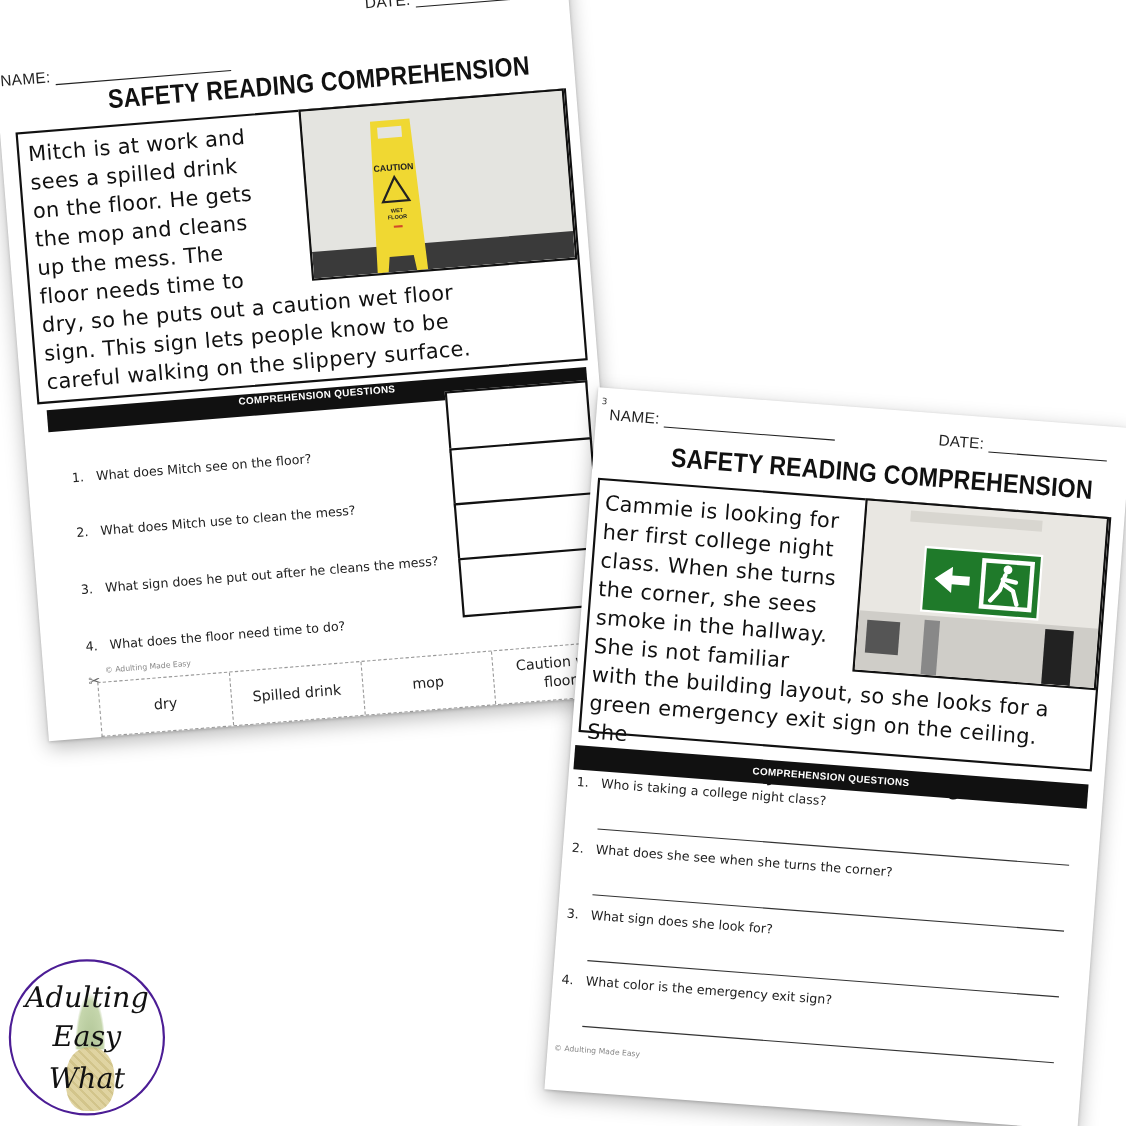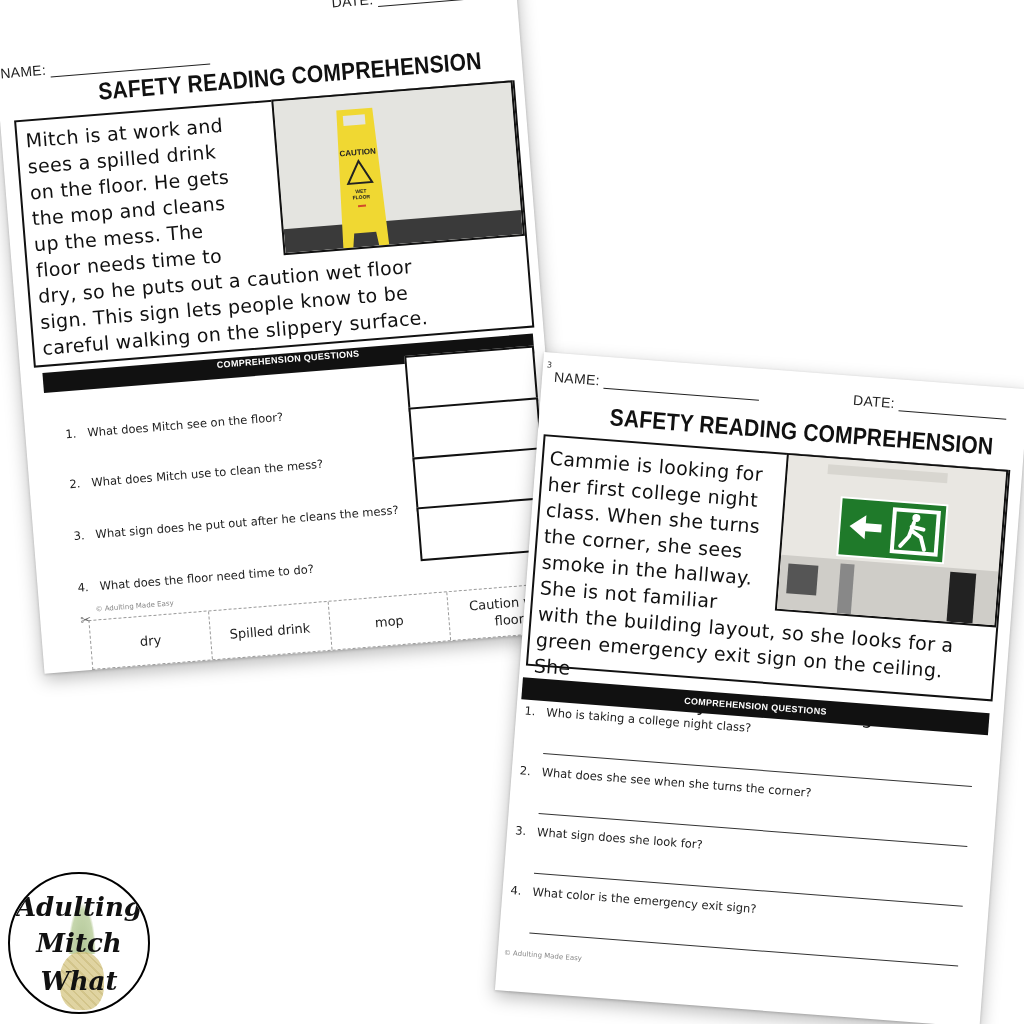--- a/index.html
+++ b/index.html
@@ -40,22 +40,22 @@
   .cut-row { position:absolute; border:1.5px dashed #999; display:flex; }
   .cut-cell { flex:1; border-right:1.5px dashed #999; display:flex; align-items:center; justify-content:center;
     text-align:center; font-size:13px; color:#222; font-family:"DejaVu Sans", sans-serif; line-height:17px; padding:0 6px; }
   .cut-cell:last-child { border-right:none; }
   .copy { position:absolute; font-size:7px; color:#888; font-family:"DejaVu Sans", sans-serif; }
   .scissors { position:absolute; font-size:13px; color:#666; }
   .ans-line { position:absolute; border-bottom:1.3px solid #333; height:0; }
   .page-num { position:absolute; font-size:8px; color:#333; }
 
   .logo {
-    position:absolute; left:8px; top:872px; width:138px; height:138px; border:2px solid #000000; border-radius:50%;
-    background:#fff; overflow:hidden;font-weight:bold;
+    position:absolute; left:8px; top:872px; width:138px; height:138px; border:2px solid #4c1d95; border-radius:50%;
+    background:#fff; overflow:hidden;
   }
   .logo .pine { position:absolute; left:50px; top:78px; width:44px; height:58px; border-radius:45% 45% 40% 40%;
     background: repeating-linear-gradient(45deg, #d8c98a 0 4px, #c7b66e 4px 6px); opacity:0.8; }
   .logo .leaf { position:absolute; left:58px; top:28px; width:28px; height:52px;
     background: radial-gradient(ellipse at 50% 100%, #9bb57a 0, #b7cc98 60%, transparent 70%); opacity:0.8; }
   .logo .txt { position:absolute; left:0; right:0; text-align:center; font-family:"DejaVu Serif", serif; font-style:italic;
     font-size:26px; color:#111; }
 </style>
 </head>
 <body>
@@ -167,15 +167,15 @@
   <div class="q-item" style="left:8px; top:532px;"><span class="num">4.</span><span>What color is the emergency exit sign?</span></div>
   <div class="ans-line" style="left:30px; top:580px; width:430px;"></div>
 
   <div class="copy" style="left:6px; top:598px;">© Adulting Made Easy</div>
 </div>
 
 <div class="logo">
   <div class="leaf"></div>
   <div class="pine"></div>
   <div class="txt" style="top:18px;">Adulting</div>
-  <div class="txt" style="top:54px;">Mitch</div>
+  <div class="txt" style="top:54px;">Easy</div>
   <div class="txt" style="top:92px;">What</div>
 </div>
 
 </body></html>

